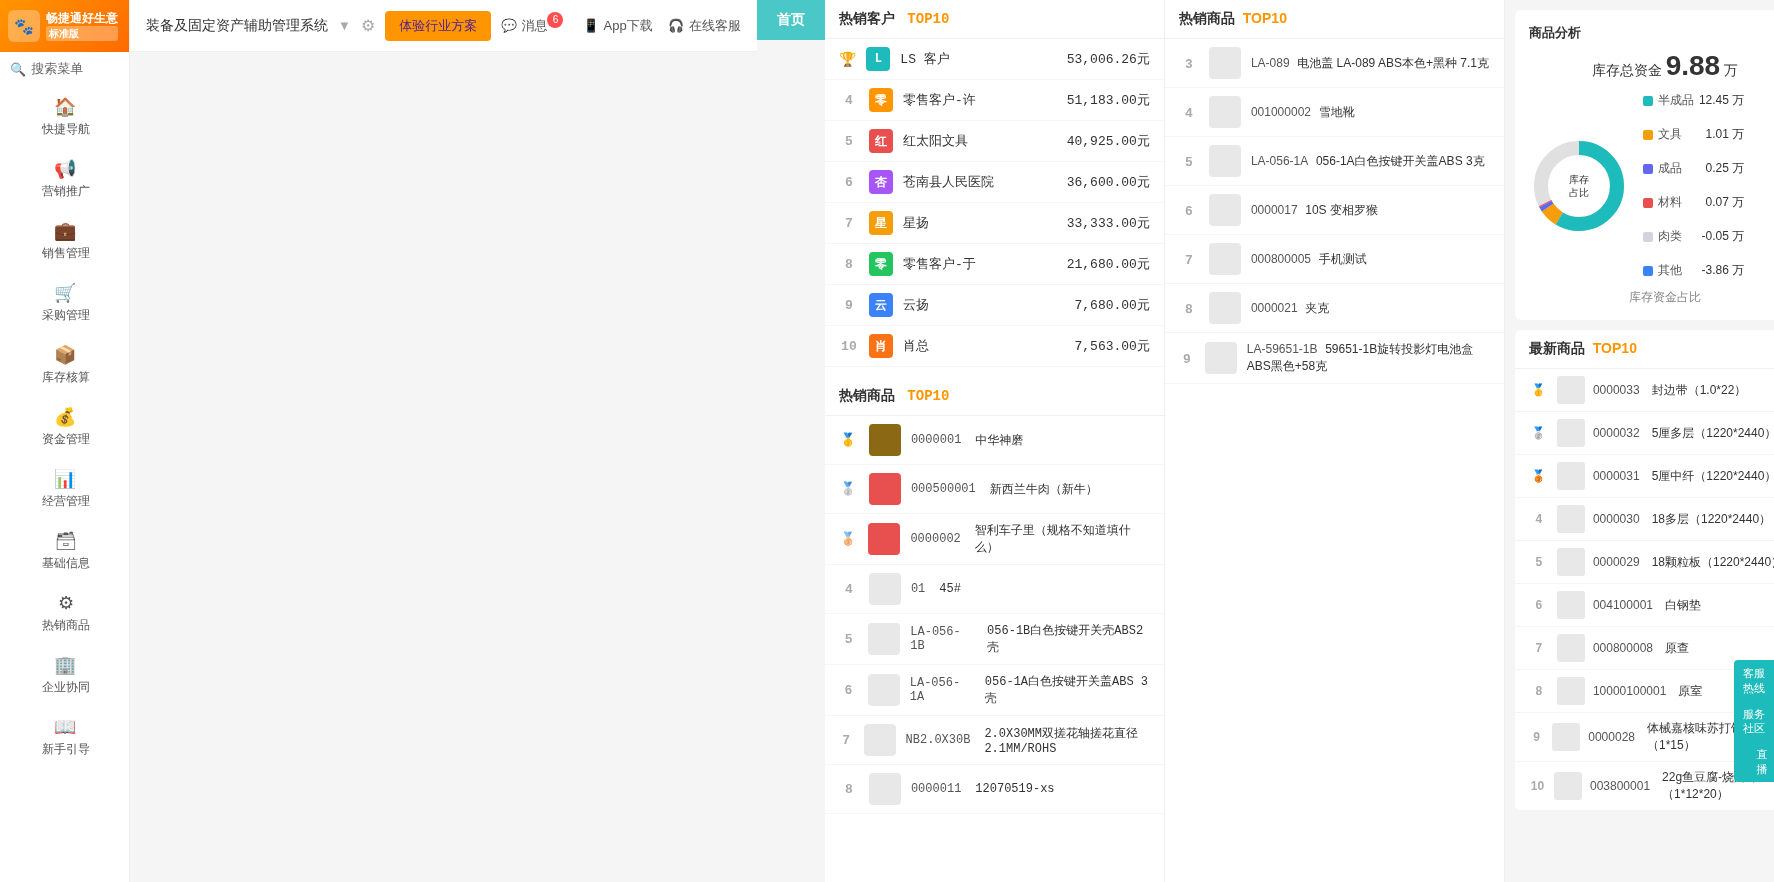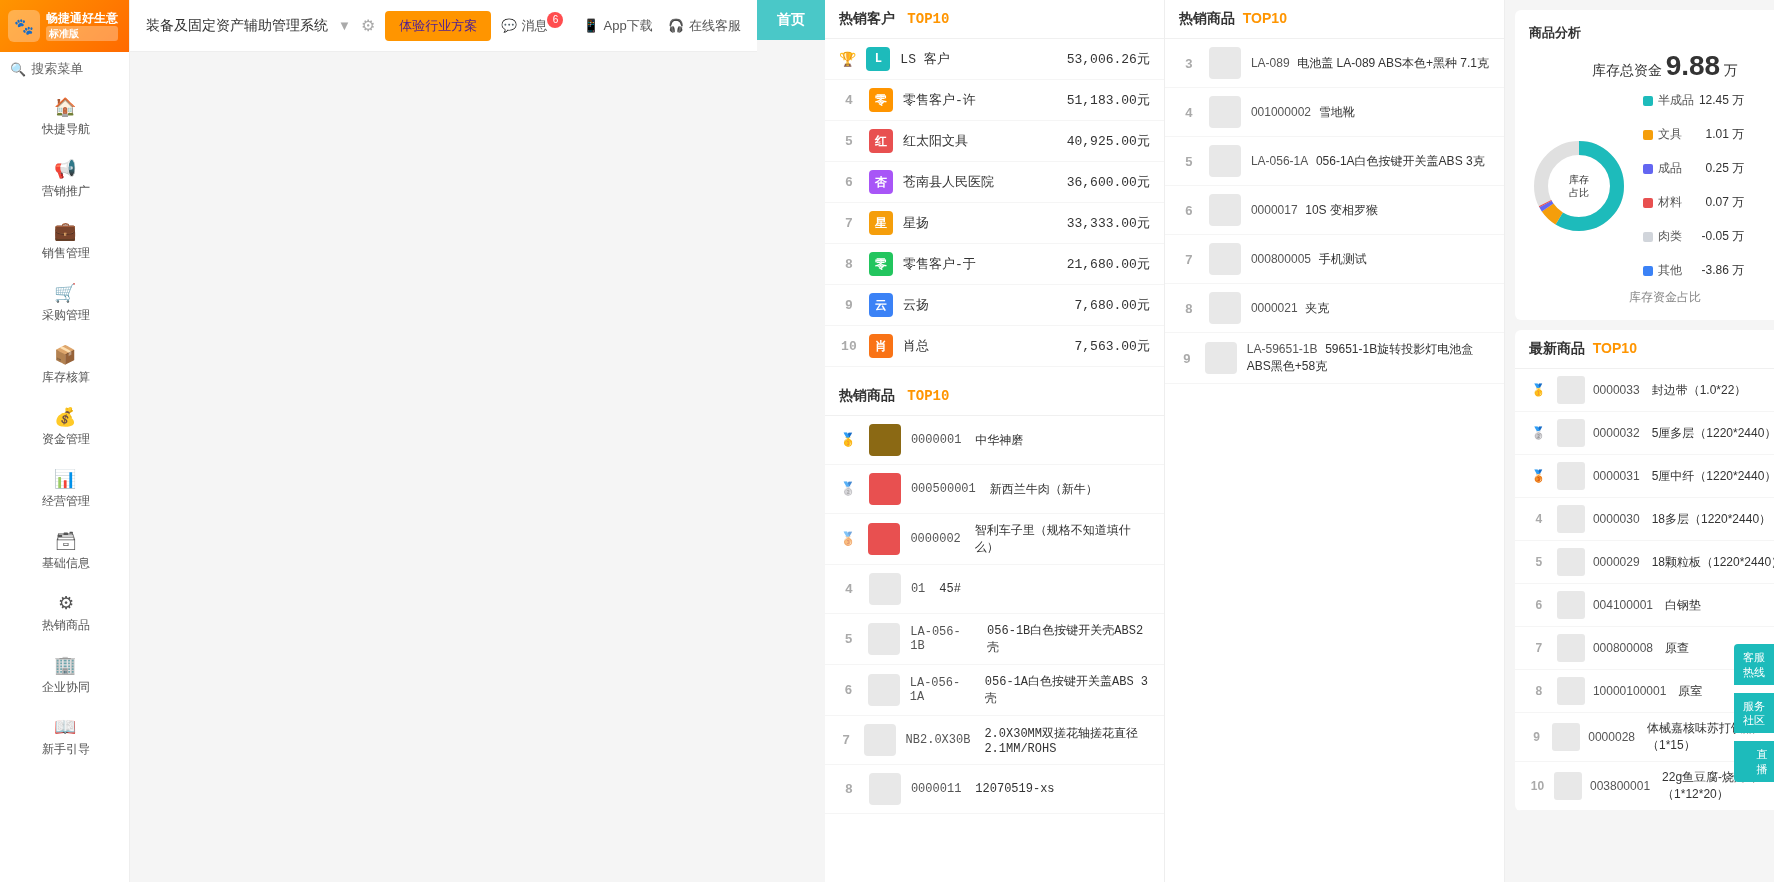--- a/index.html
+++ b/index.html
@@ -277,21 +277,21 @@
     .new-code { color: #555; font-size: 12px; }
     .new-name { color: #333; font-size: 12px; margin-left: 4px; }
 
     
     .float-buttons {
       position: fixed;
       right: 0;
       bottom: 100px;
       display: flex;
       flex-direction: column;
-      gap: 8px;
+      gap: 0;
       margin-left: 40px;
     }
     .float-btn {
       background: #1dbbbb;
       color: #fff;
       width: 40px;
       padding: 6px 4px;
       text-align: center;
       font-size: 11px;
       cursor: pointer;

